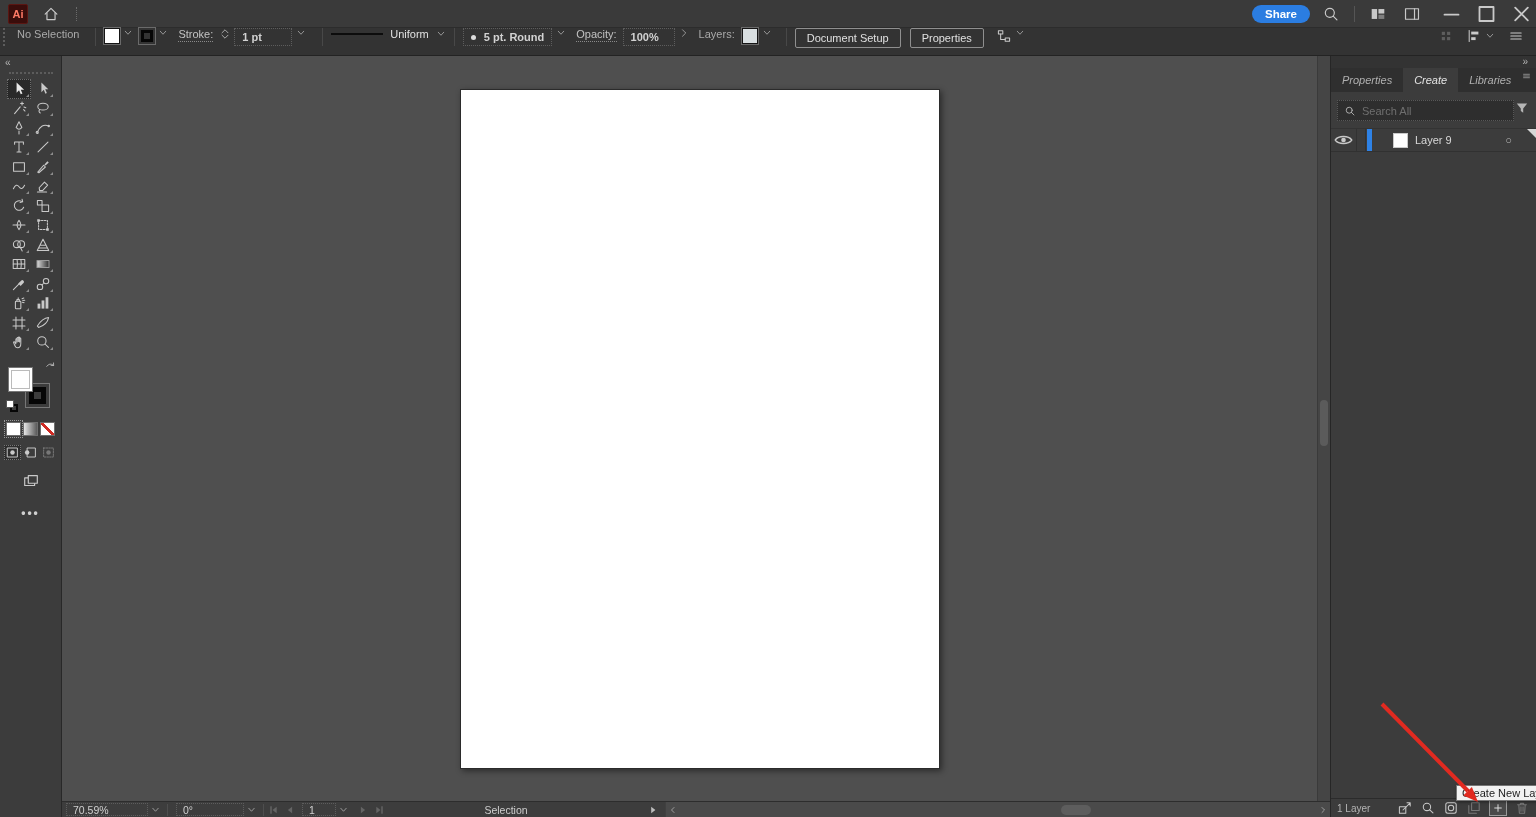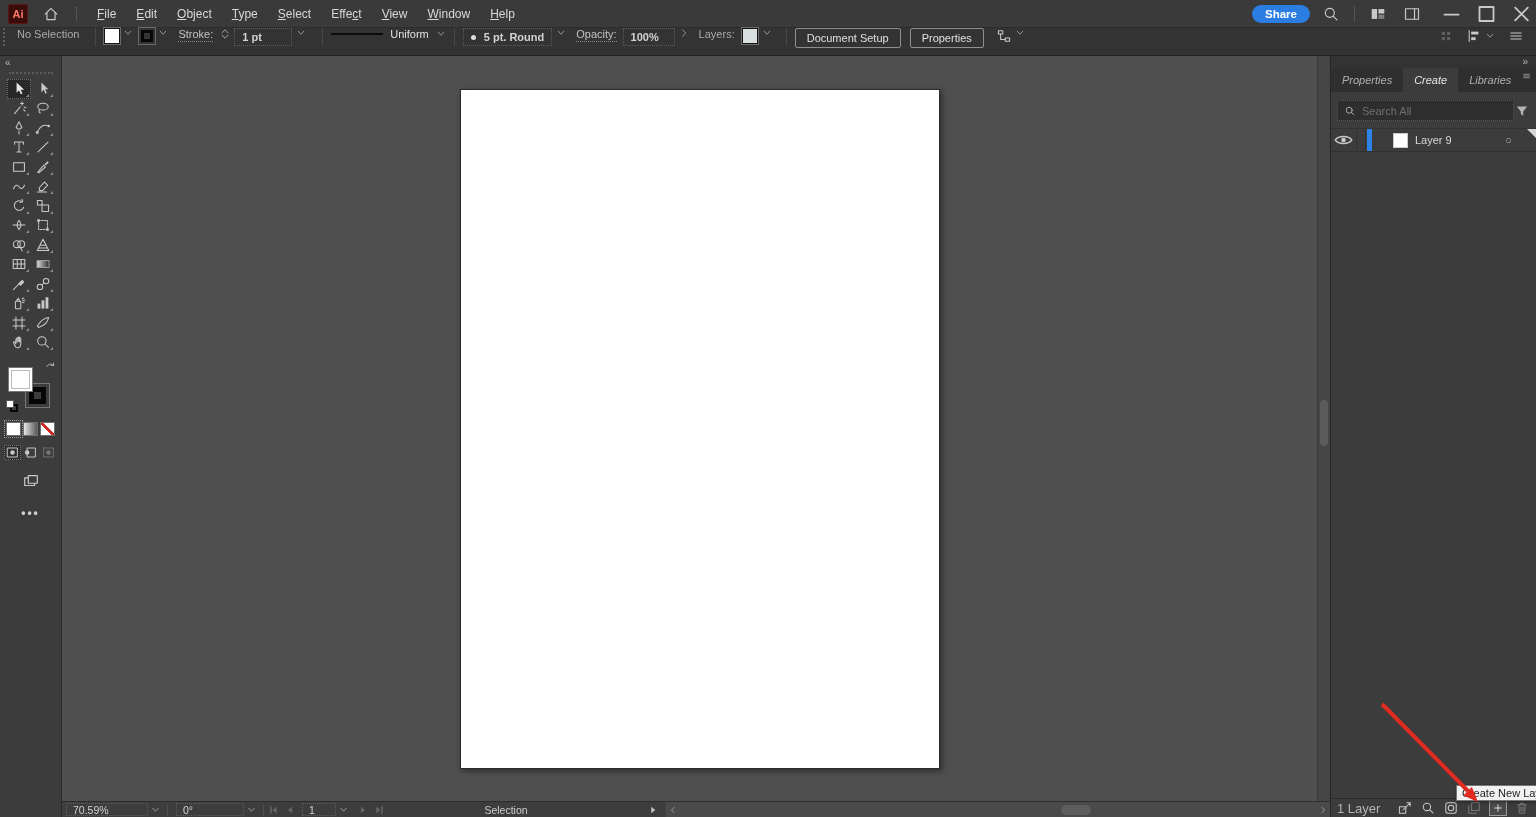--- a/index.html
+++ b/index.html
@@ -84,32 +84,32 @@
   .hthumb{position:absolute;left:395px;top:3px;width:30px;height:10px;background:#5d5d5d;border-radius:5px;}
   .hs-arrow{width:14px;display:grid;place-items:center;}
   .hs-arrow.right{margin-left:auto;}
   
   .rightdock{position:absolute;right:0;top:56px;width:206px;bottom:0;background:#3c3c3c;border-left:1px solid #262626;display:flex;flex-direction:column;}
   .dock-top{height:12px;background:#333;display:flex;justify-content:flex-end;padding-right:8px;color:#b5b5b5;font-size:10px;line-height:11px;}
   .panel-tabs{height:24px;background:#2f2f2f;display:flex;align-items:stretch;font-size:11px;color:#b0b0b0;}
   .panel-tab{padding:0 11px;display:flex;align-items:center;font-style:italic;}
   .panel-tab.active{background:#3c3c3c;color:#e4e4e4;}
   .panel-menu{margin-left:auto;display:grid;place-items:center;padding-right:7px;}
-  .search-row{display:flex;align-items:center;padding:8px 6px 7px;}
+  .search-row{display:flex;padding:8px 6px 7px;}
   .search-field{flex:1;height:21px;background:#2e2e2e;border:1px dotted #585858;display:flex;align-items:center;gap:6px;padding:0 6px;color:#6f6f6f;}
   .layer-row{height:24px;display:flex;align-items:center;position:relative;border-top:1px solid #333;border-bottom:1px solid #313131;}
   .col-eye{width:26px;height:100%;display:grid;place-items:center;border-right:1px solid #323232;}
   .col-lock{width:9px;height:100%;border-right:1px solid #323232;}
   .layer-colorbar{width:5px;height:100%;background:#2e82e6;margin-left:1px;}
   .layer-thumb{width:15px;height:15px;background:#fff;border:1px solid #c9c9c9;margin-left:21px;}
   .layer-name{margin-left:7px;color:#d8d8d8;}
   .layer-target{margin-left:auto;margin-right:24px;color:#b9b9b9;font-size:11px;}
   .layer-corner{position:absolute;right:0;top:0;width:0;height:0;border-top:9px solid #d6d6d6;border-left:9px solid transparent;}
   .layers-empty{flex:1;}
-  .dock-footer{height:19px;border-top:1px solid #2b2b2b;display:flex;align-items:center;padding:0 6px;gap:14px;color:#b3b3b3;font-size:13px;}
+  .dock-footer{height:19px;border-top:1px solid #2b2b2b;display:flex;align-items:center;padding:0 6px;gap:14px;color:#b3b3b3;font-size:10px;}
   .df-icons{margin-left:auto;display:flex;align-items:center;gap:7px;}
   .newlayer-btn{width:18px;height:16px;border:1px solid #9a9a9a;background:#4a4a4a;display:grid;place-items:center;}
   
   .tooltip{position:absolute;left:1456px;top:785px;z-index:40;background:#f2f2f2;border:1px solid #767676;color:#1d1d1d;
     font-size:11px;padding:1px 5px;white-space:nowrap;box-shadow:1px 1px 3px rgba(0,0,0,.45);}
   .red-arrow{position:absolute;left:1360px;top:690px;width:180px;height:127px;z-index:50;pointer-events:none;}
 </style>
 </head>
 <body>
 
@@ -117,31 +117,20 @@
 
   <div class="menubar">
     <div class="ai-logo">Ai</div>
     <div class="home-btn icon s18">
         <svg viewBox="0 0 20 20" width="100%" height="100%" fill="none" stroke="#c9c9c9" stroke-width="1.3" stroke-linecap="round" stroke-linejoin="round">
           <path d="M3.5 10.2 L10 3.8 L16.5 10.2"></path>
           <path d="M5.5 8.8 V16.2 H14.5 V8.8"></path>
         </svg>
       </div>
     <div class="mb-handle"></div>
-    <div style="display:flex;align-items:center">
-        <span class="menu-item"><u>F</u>ile</span>
-        <span class="menu-item"><u>E</u>dit</span>
-        <span class="menu-item"><u>O</u>bject</span>
-        <span class="menu-item"><u>T</u>ype</span>
-        <span class="menu-item"><u>S</u>elect</span>
-        <span class="menu-item">Effe<u>c</u>t</span>
-        <span class="menu-item"><u>V</u>iew</span>
-        <span class="menu-item"><u>W</u>indow</span>
-        <span class="menu-item"><u>H</u>elp</span>
-      </div>
     <div class="mb-right">
       <div class="share-btn">Share</div>
       <div class="icon s18" style="margin-left:6px">
           <svg viewBox="0 0 20 20" width="100%" height="100%" fill="none" stroke="#c9c9c9" stroke-width="1.3" stroke-linecap="round" stroke-linejoin="round">
             <circle cx="8.7" cy="8.7" r="5"></circle>
             <path d="M12.4 12.4 L16.6 16.6"></path>
           </svg>
         </div>
       <div class="mb-sep"></div>
       <div class="icon s18">

